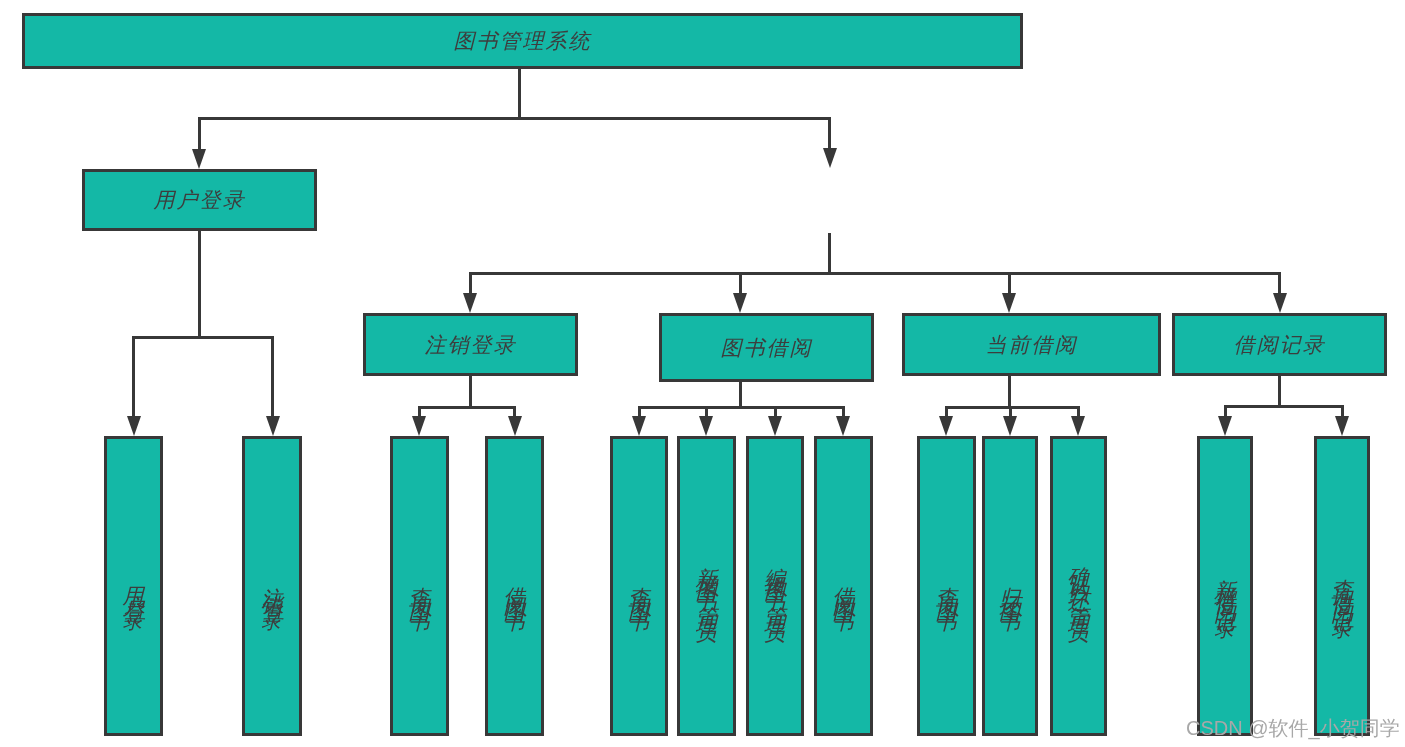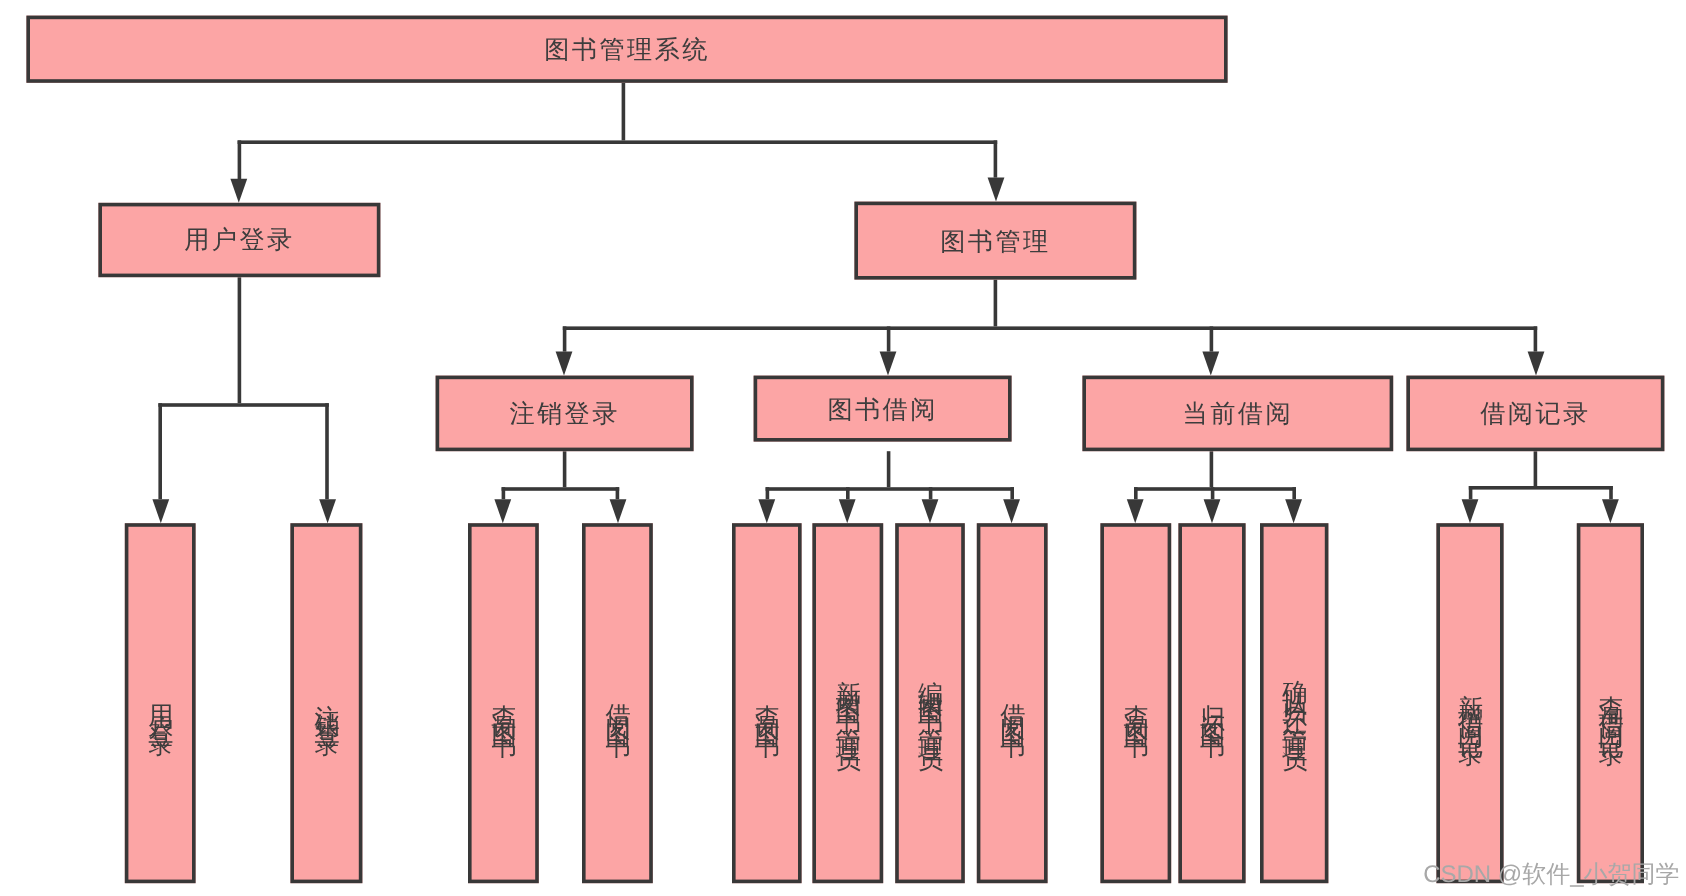--- a/index.html
+++ b/index.html
@@ -7,26 +7,27 @@
     position:relative;
     width:1405px;height:747px;
     background:#ffffff;
     font-family:"Liberation Sans","DejaVu Sans",sans-serif;
     overflow:hidden;
   }
   .box{
     position:absolute;
     box-sizing:border-box;
     border:3px solid #383838;
-    background:#fca5a5;
+    background:#14b8a6;
     color:#3d3d3d;
     display:flex;
     align-items:center;
     justify-content:center;
     text-align:right;
+    font-style:italic;
   }
   .box.h{font-size:21px;letter-spacing:2px;}
   .box.v{
     writing-mode:vertical-rl;
     text-orientation:mixed;
     font-size:21px;
     letter-spacing:8px;
     line-height:1;
   }
   .vline{position:absolute;width:3px;background:#383838;}
@@ -102,24 +103,23 @@
       <div class="arrowhead" style="left: 939px; top: 416px; border-top-color: rgb(56, 56, 56);"></div>
       <div class="arrowhead" style="left: 1003px; top: 416px; border-top-color: rgb(56, 56, 56);"></div>
       <div class="arrowhead" style="left: 1071px; top: 416px; border-top-color: rgb(56, 56, 56);"></div>
       <div class="arrowhead" style="left: 1218px; top: 416px; border-top-color: rgb(56, 56, 56);"></div>
       <div class="arrowhead" style="left: 1335px; top: 416px; border-top-color: rgb(56, 56, 56);"></div>
     </div>
 
   <div class="box h" style="left:22px;top:13px;width:1001px;height:56px">图书管理系统</div>
 
   <div class="box h" style="left:82px;top:169px;width:235px;height:62px">用户登录</div>
-  <div class="box h" style="left:712px;top:168px;width:235px;height:65px">图书管理</div>
 
   <div class="box h" style="left:363px;top:313px;width:215px;height:63px">注销登录</div>
-  <div class="box h" style="left:628px;top:313px;width:215px;height:55px">图书借阅</div>
+  <div class="box h" style="left:659px;top:313px;width:215px;height:69px">图书借阅</div>
   <div class="box h" style="left:902px;top:313px;width:259px;height:63px">当前借阅</div>
   <div class="box h" style="left:1172px;top:313px;width:215px;height:63px">借阅记录</div>
 
   <div class="box v" style="left:104px;top:436px;width:59px;height:300px">用户登录</div>
   <div class="box v" style="left:242px;top:436px;width:60px;height:300px">注销登录</div>
 
   <div class="box v" style="left:390px;top:436px;width:59px;height:300px">查询图书</div>
   <div class="box v" style="left:485px;top:436px;width:59px;height:300px">借阅图书</div>
 
   <div class="box v" style="left:610px;top:436px;width:58px;height:300px">查询图书</div>

